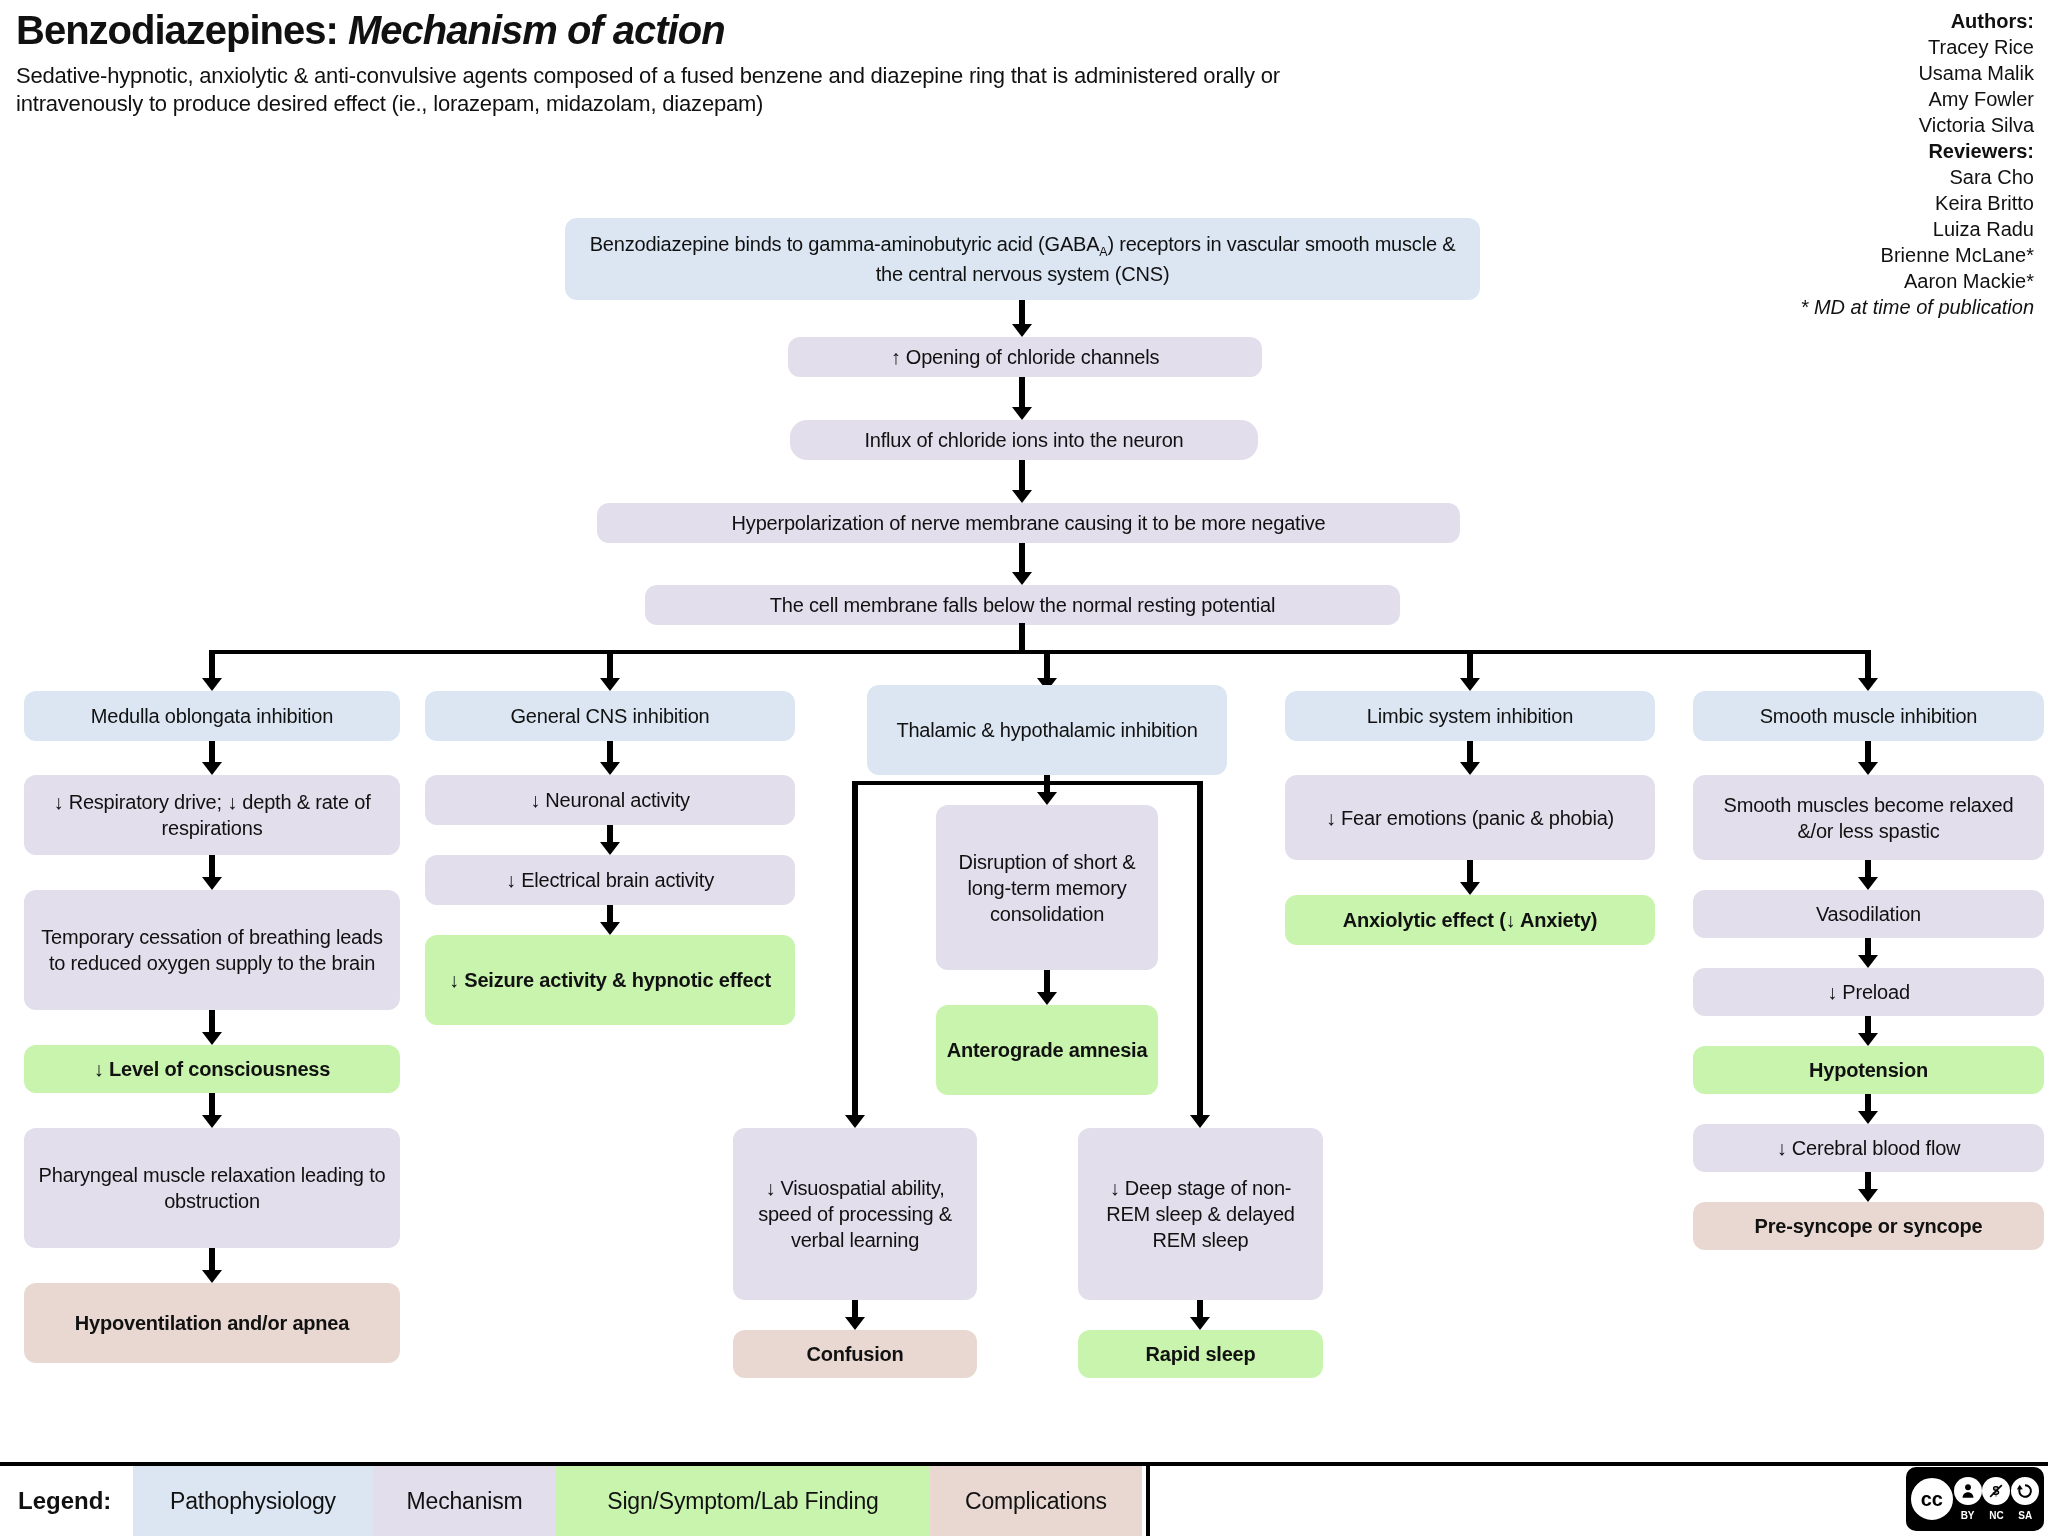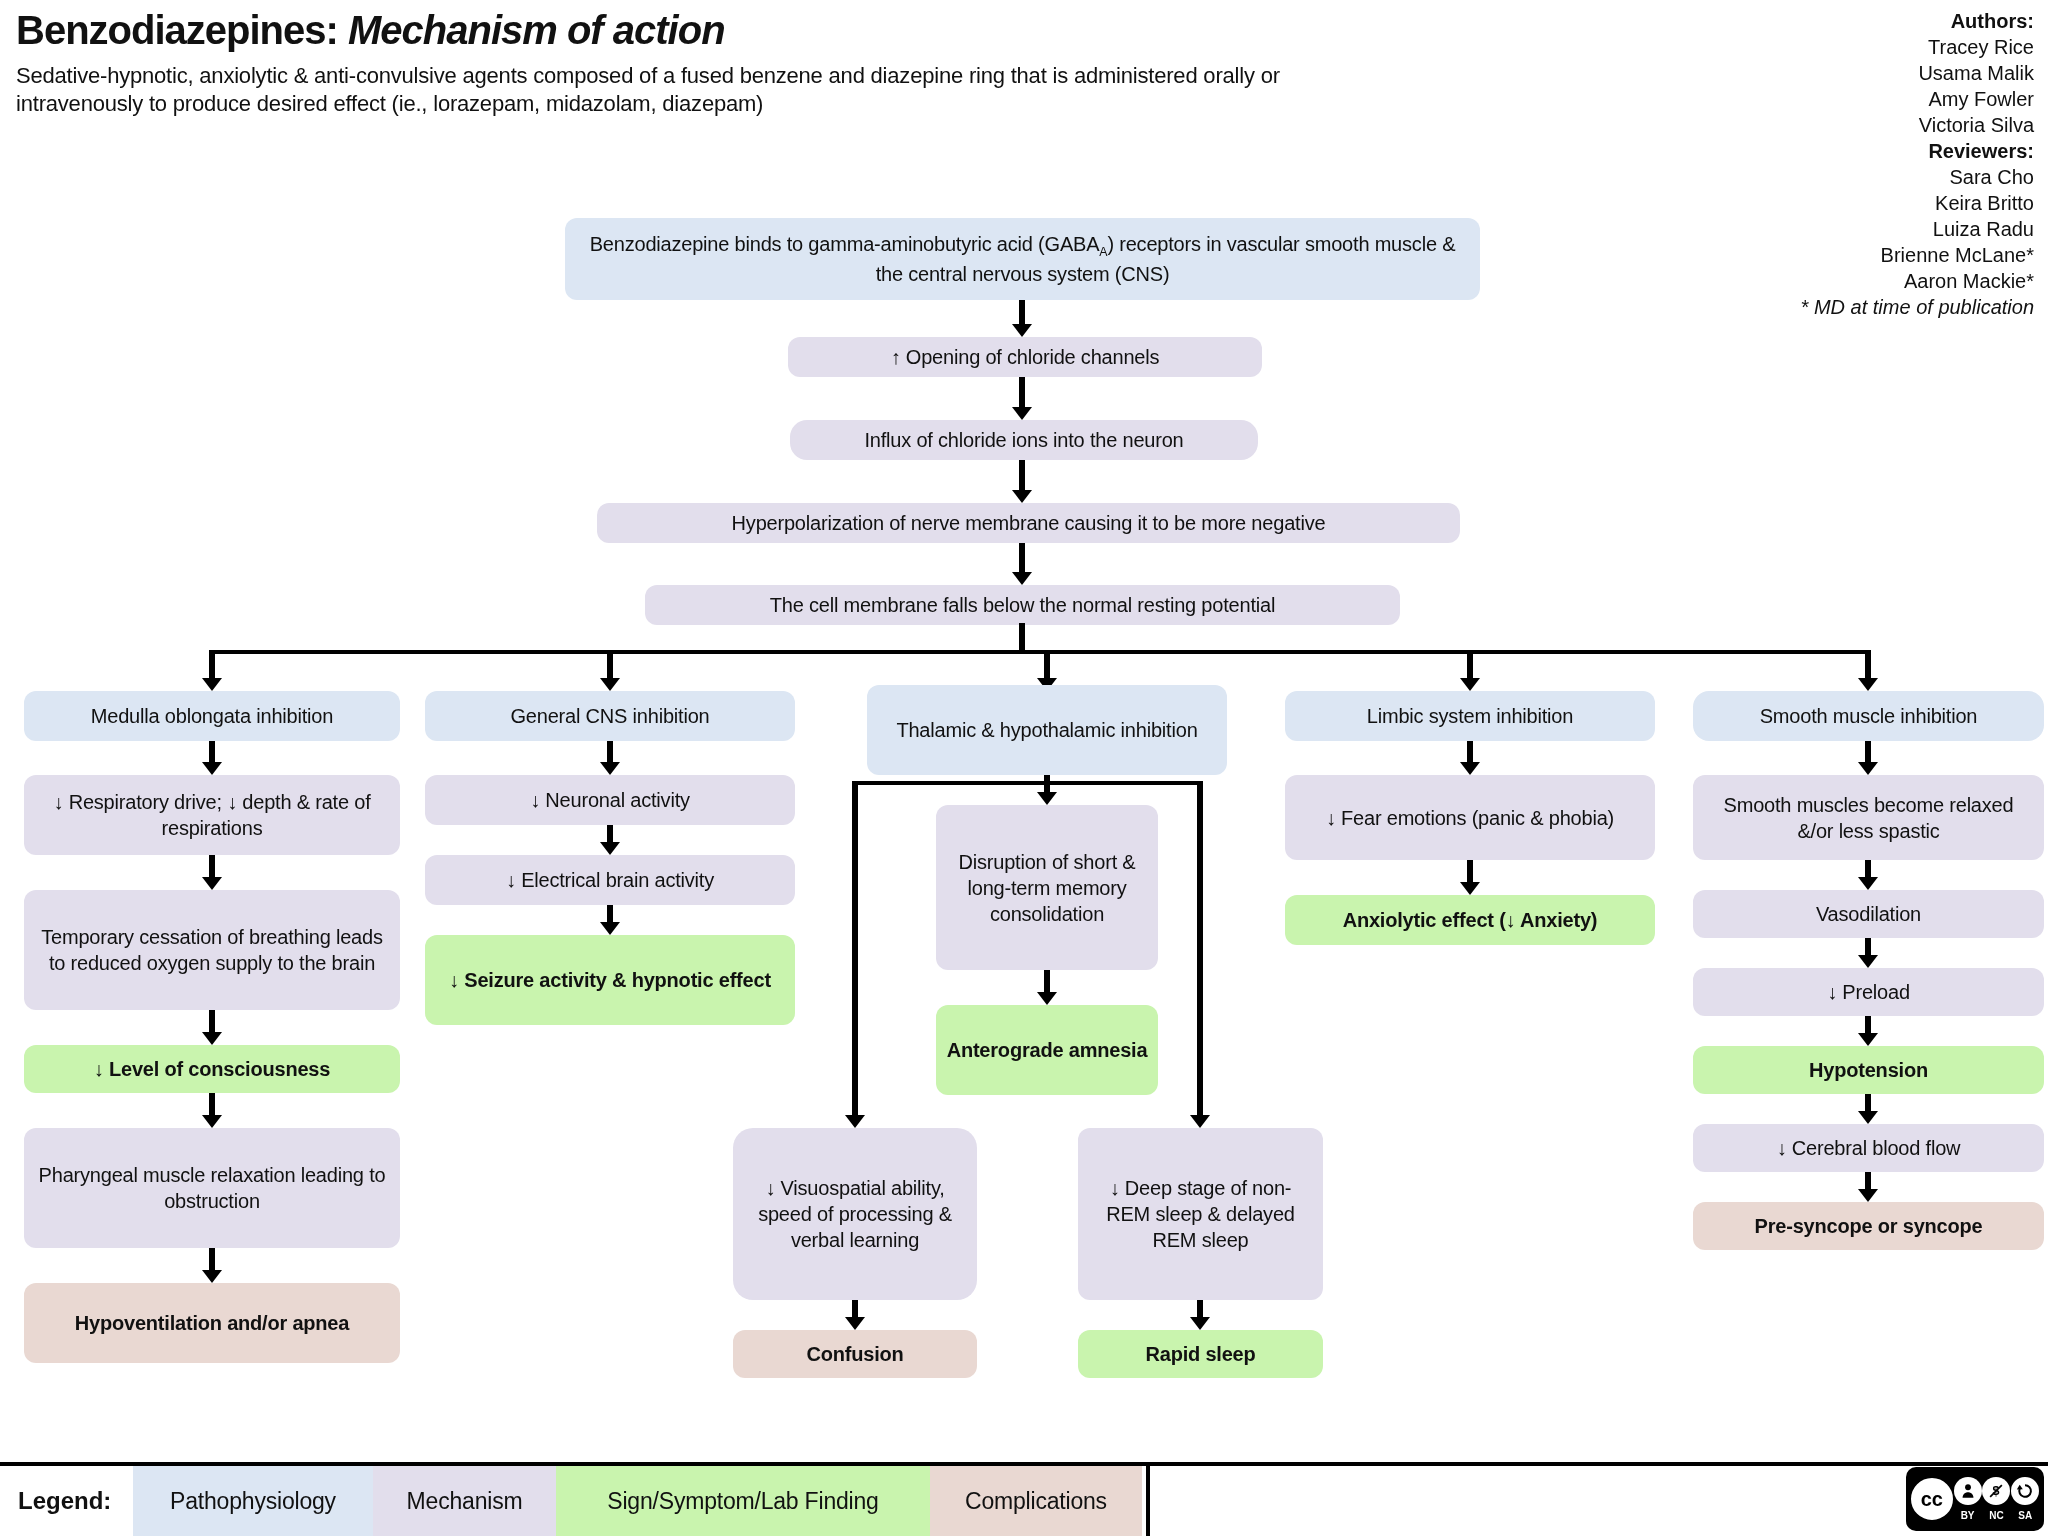--- a/index.html
+++ b/index.html
@@ -105,34 +105,34 @@
   <div class="node sign" style="left:425px;top:935px;width:370px;height:90px;">↓ Seizure activity &amp; hypnotic effect</div>
 
   <div class="node patho" style="left:867px;top:685px;width:360px;height:90px;">Thalamic &amp; hypothalamic inhibition</div>
   <div class="hline" style="left:852px;top:781px;width:351px;"></div>
   <div class="varrow" style="left:852px;top:781px;height:334px;"></div>
   <div class="varrow" style="left:1197px;top:781px;height:334px;"></div>
   <div class="varrow" style="left:1044px;top:775px;height:17px;"></div>
   <div class="node mech" style="left:936px;top:805px;width:222px;height:165px;">Disruption of short &amp; long-term memory consolidation</div>
   <div class="varrow" style="left:1044px;top:970px;height:22px;"></div>
   <div class="node sign" style="left:936px;top:1005px;width:222px;height:90px;">Anterograde amnesia</div>
-  <div class="node mech" style="left:733px;top:1128px;width:244px;height:172px;border-radius:20px;">↓ Visuospatial ability, speed of processing &amp; verbal learning</div>
+  <div class="node mech" style="left:733px;top:1128px;width:244px;height:172px;">↓ Visuospatial ability, speed of processing &amp; verbal learning</div>
   <div class="varrow" style="left:852px;top:1300px;height:17px;"></div>
   <div class="node comp" style="left:733px;top:1330px;width:244px;height:48px;">Confusion</div>
   <div class="node mech" style="left:1078px;top:1128px;width:245px;height:172px;">↓ Deep stage of non-REM sleep &amp; delayed REM sleep</div>
   <div class="varrow" style="left:1197px;top:1300px;height:17px;"></div>
   <div class="node sign" style="left:1078px;top:1330px;width:245px;height:48px;">Rapid sleep</div>
 
   <div class="node patho" style="left:1285px;top:691px;width:370px;height:50px;">Limbic system inhibition</div>
   <div class="varrow" style="left:1467px;top:741px;height:21px;"></div>
   <div class="node mech" style="left:1285px;top:775px;width:370px;height:85px;">↓ Fear emotions (panic &amp; phobia)</div>
   <div class="varrow" style="left:1467px;top:860px;height:22px;"></div>
   <div class="node sign" style="left:1285px;top:895px;width:370px;height:50px;">Anxiolytic effect (↓ Anxiety)</div>
 
-  <div class="node patho" style="left:1693px;top:691px;width:351px;height:50px;border-radius:16px;">Smooth muscle inhibition</div>
+  <div class="node patho" style="left:1693px;top:691px;width:351px;height:50px;">Smooth muscle inhibition</div>
   <div class="varrow" style="left:1865px;top:741px;height:21px;"></div>
   <div class="node mech" style="left:1693px;top:775px;width:351px;height:85px;">Smooth muscles become relaxed &amp;/or less spastic</div>
   <div class="varrow" style="left:1865px;top:860px;height:17px;"></div>
   <div class="node mech" style="left:1693px;top:890px;width:351px;height:48px;">Vasodilation</div>
   <div class="varrow" style="left:1865px;top:938px;height:17px;"></div>
   <div class="node mech" style="left:1693px;top:968px;width:351px;height:48px;">↓ Preload</div>
   <div class="varrow" style="left:1865px;top:1016px;height:17px;"></div>
   <div class="node sign" style="left:1693px;top:1046px;width:351px;height:48px;">Hypotension</div>
   <div class="varrow" style="left:1865px;top:1094px;height:17px;"></div>
   <div class="node mech" style="left:1693px;top:1124px;width:351px;height:48px;">↓ Cerebral blood flow</div>

